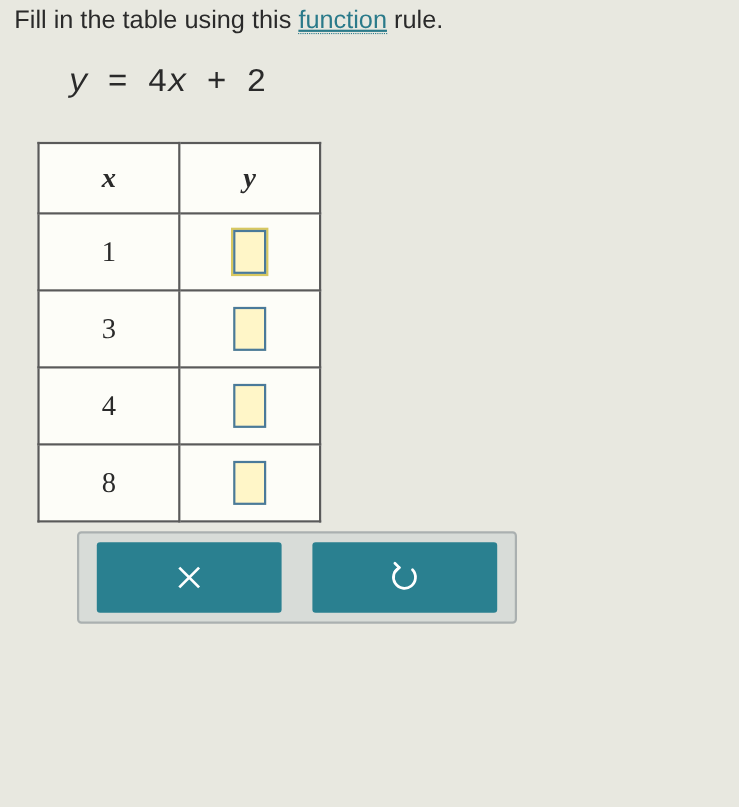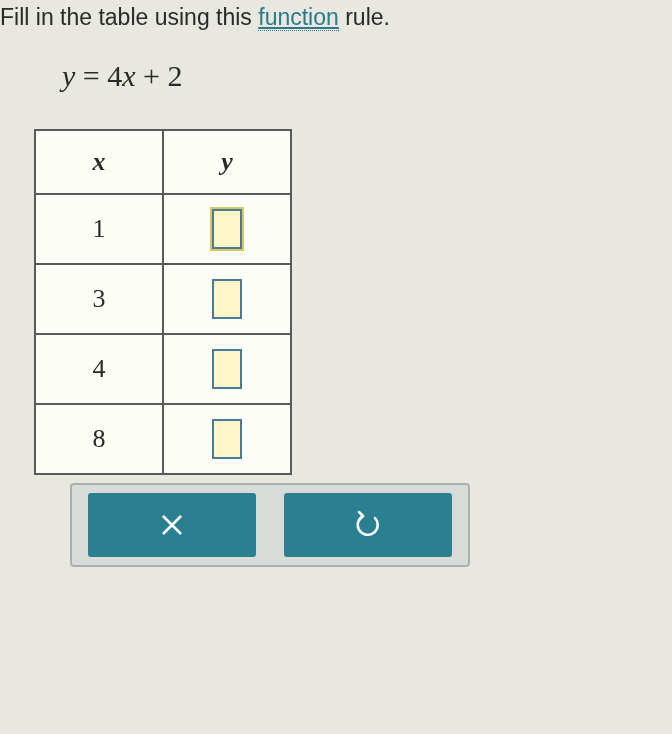--- a/index.html
+++ b/index.html
@@ -6,30 +6,30 @@
     body {
       font-family: Verdana, Geneva, sans-serif;
       background: #e8e8e0;
       width: 672px;
       height: 734px;
       padding: 4px 0 0 0;
       color: #2a2a2a;
     }
     .instruction {
       font-size: 23px;
-      padding: 0 6px 0 0;
+      padding: 0 6px 0 13px;
       color: #2a2a2a;
     }
     .function-link {
       color: #2a7a8a;
       text-decoration: underline;
       border-bottom: 1px dotted #2a7a8a;
     }
     .equation {
-      font-family: Liberation Serif, serif;
+      font-family: Liberation Mono, monospace;
       font-size: 30px;
       font-style: italic;
       margin: 28px 16px 0 62px;
       color: #2a2a2a;
     }
     .equation .op { font-style: normal; }
     .table-wrap {
       margin: 36px 0 0 34px;
     }
     table {

